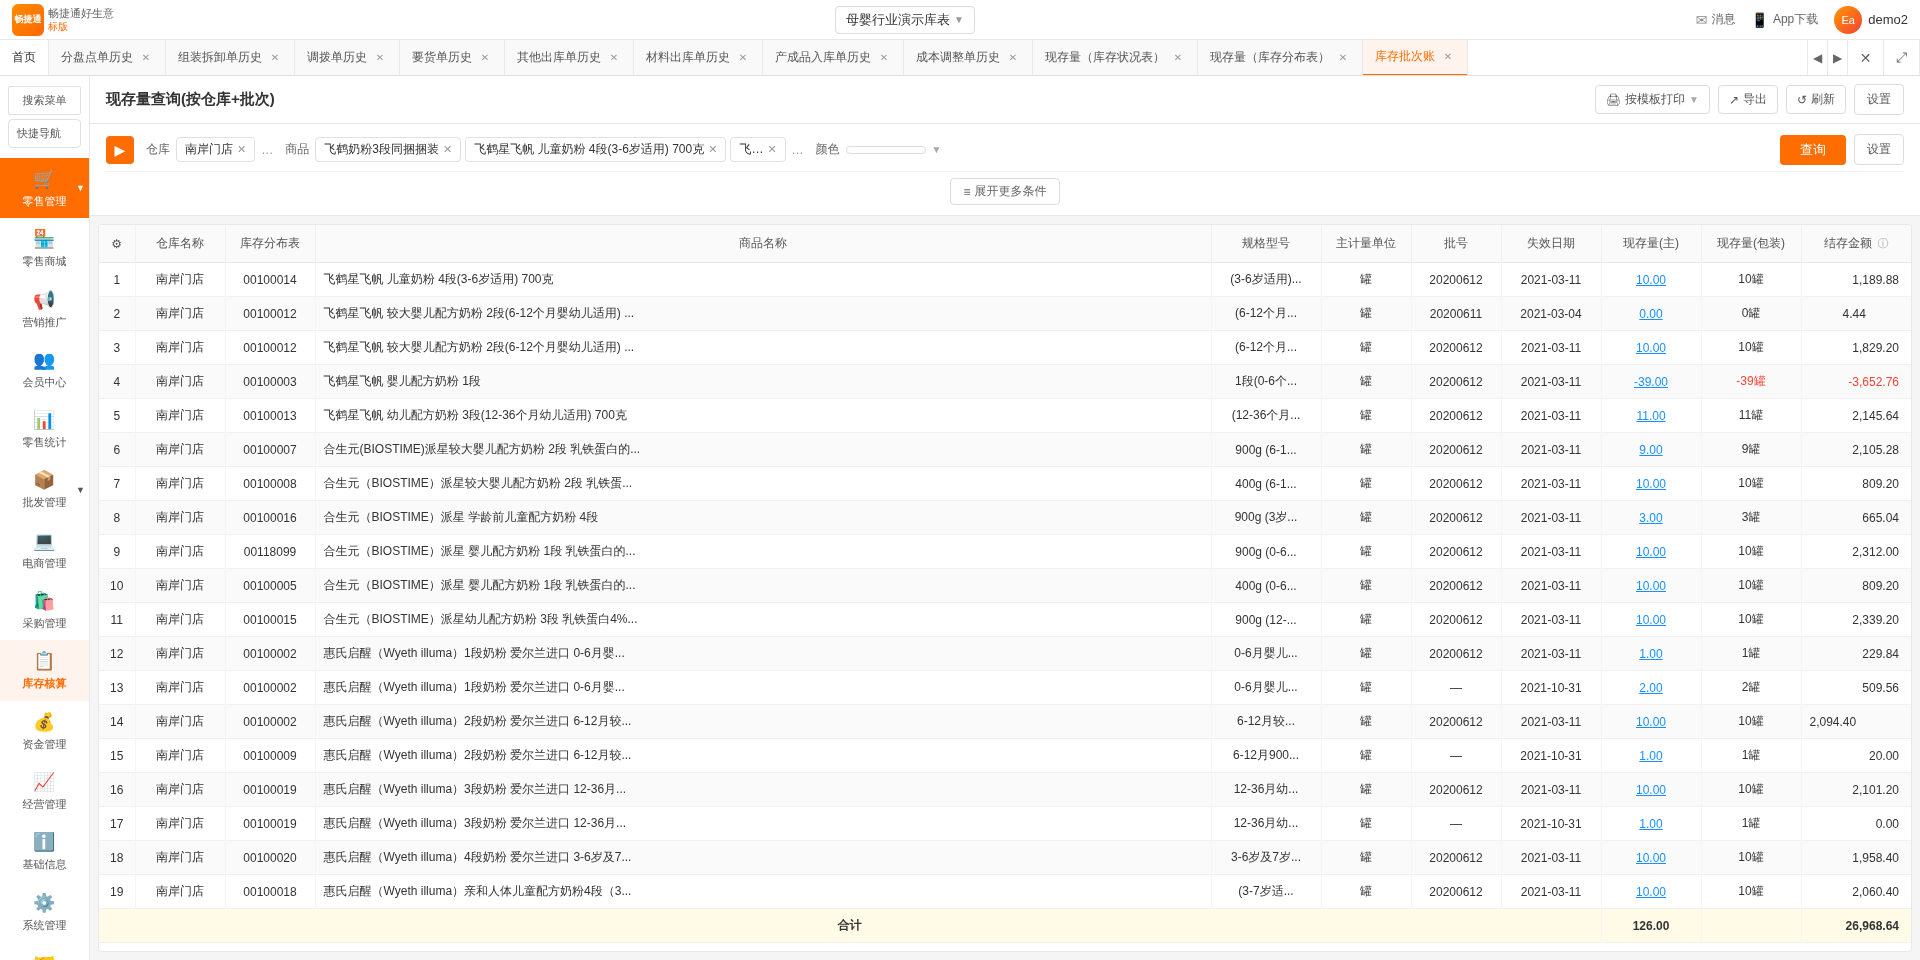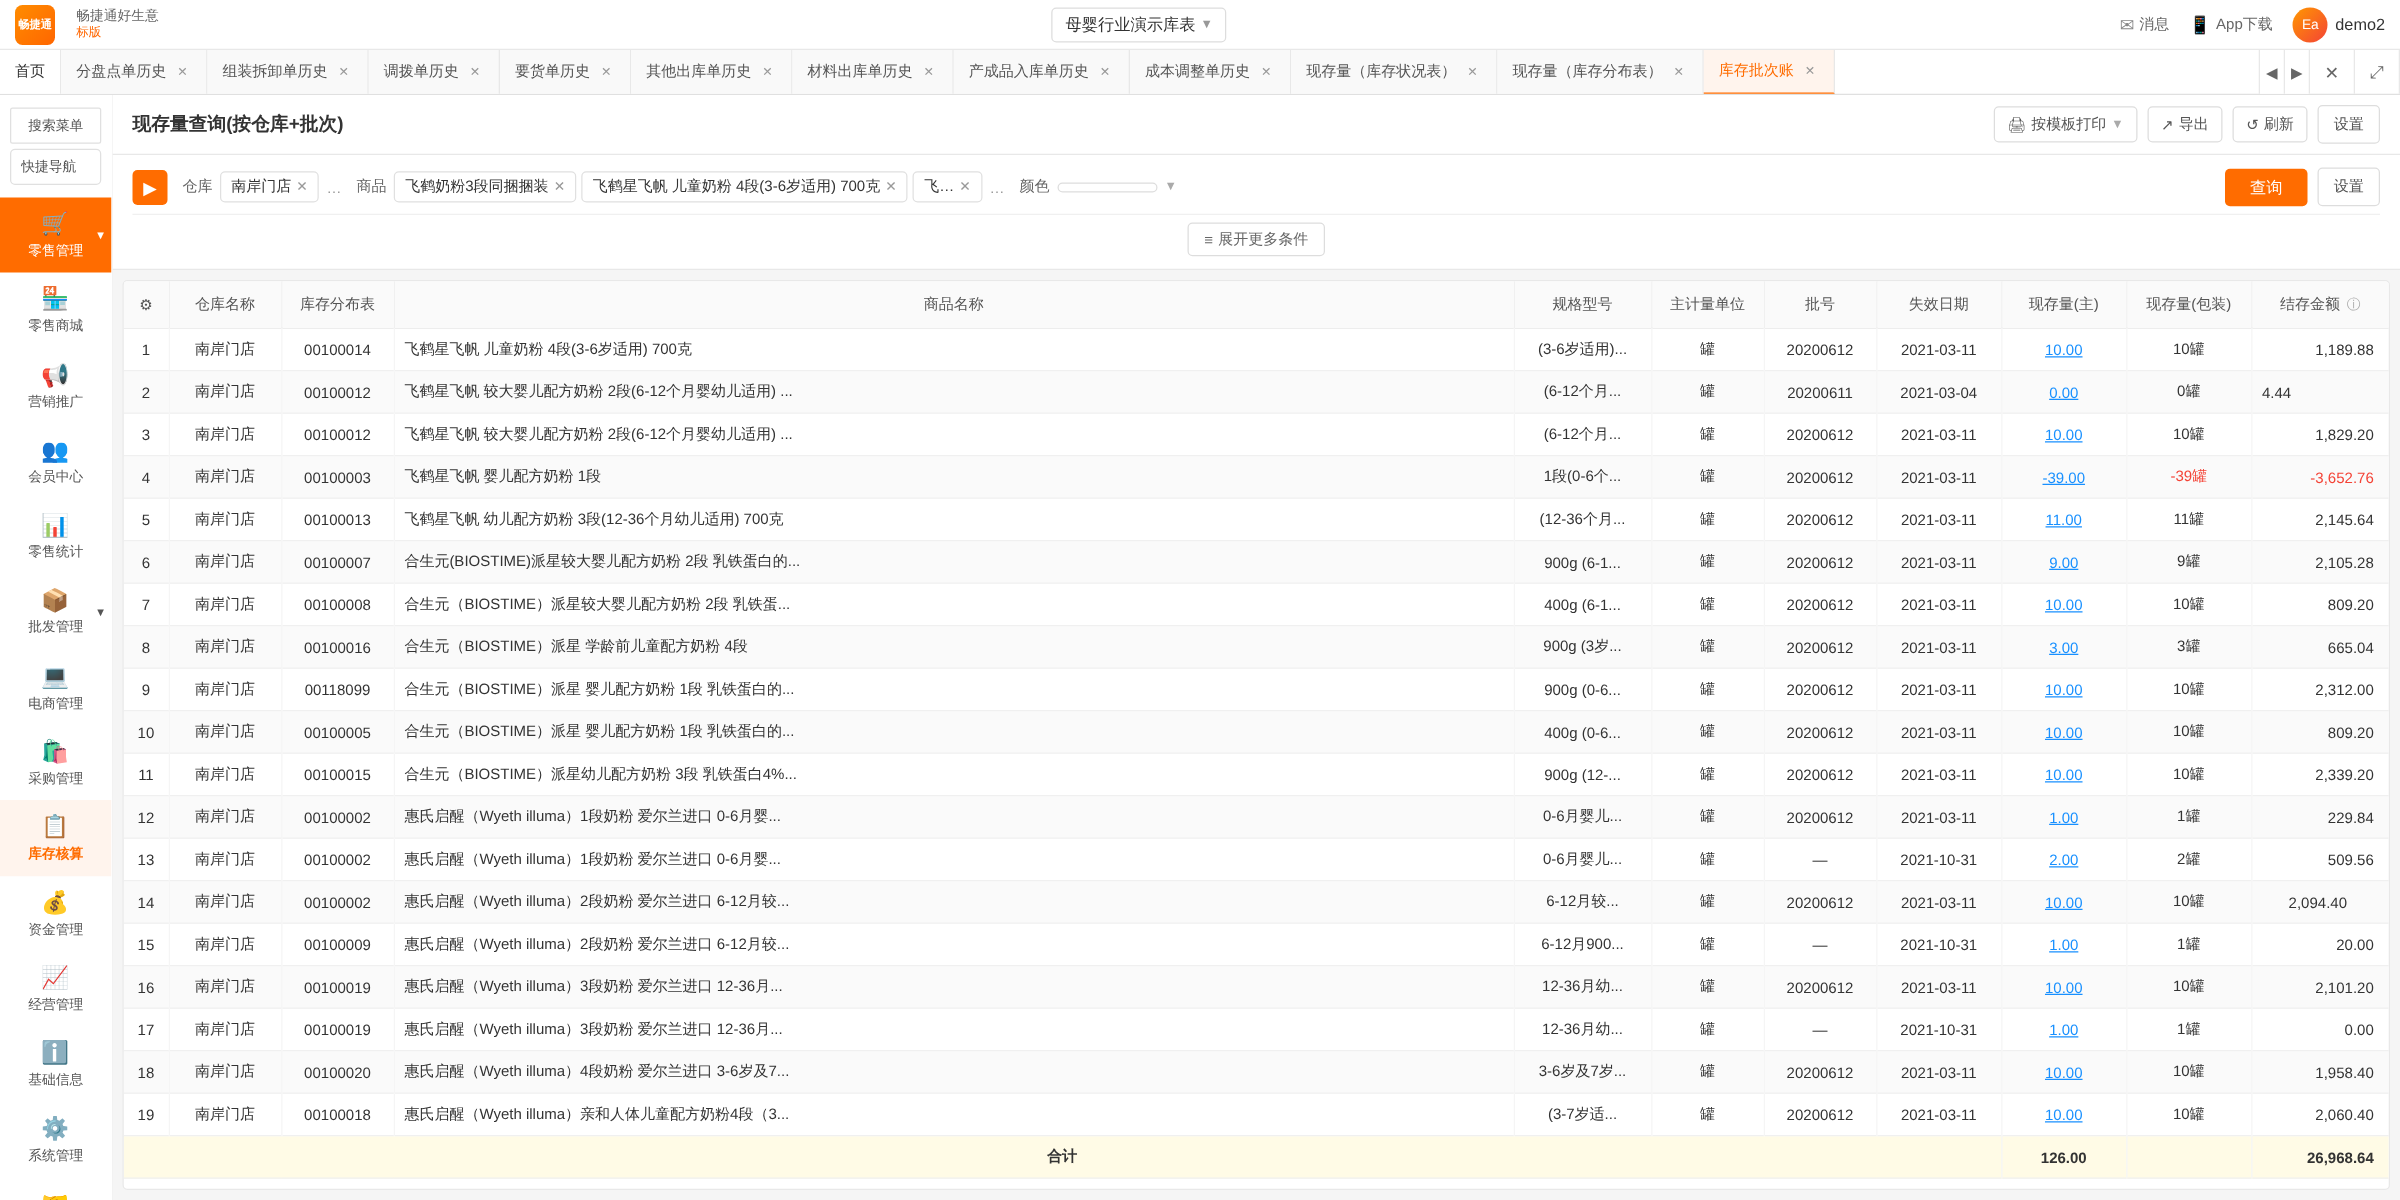--- a/index.html
+++ b/index.html
@@ -11,21 +11,21 @@
       background: #fff;
       border-bottom: 1px solid #e8e8e8;
       display: flex;
       align-items: center;
       padding: 0 12px;
       justify-content: space-between;
     }
     .logo-area {
       display: flex;
       align-items: center;
-      gap: 17px;
+      gap: 4px;
       min-width: 90px;
     }
     .logo-box {
       width: 32px; height: 32px;
       background: linear-gradient(135deg, #ff8c00, #ff6600);
       border-radius: 6px;
       display: flex; align-items: center; justify-content: center;
       color: #fff; font-size: 10px; font-weight: bold;
     }
     .logo-text { font-size: 11px; color: #666; line-height: 1.3; }
@@ -585,21 +585,21 @@
     <td>2</td>
     <td>南岸门店</td>
     <td>00100012</td>
     <td class="text-left" style="max-width:280px;overflow:hidden;text-overflow:ellipsis;white-space:nowrap;">飞鹤星飞帆 较大婴儿配方奶粉 2段(6-12个月婴幼儿适用) ...</td>
     <td>(6-12个月...</td>
     <td>罐</td>
     <td>20200611</td>
     <td>2021-03-04</td>
     <td class="link-style">0.00</td>
     <td class="">0罐</td>
-    <td class="" style="text-align:left;padding-right:12px;">4.44</td>
+    <td class="" style="text-align:center;padding-right:12px;">4.44</td>
   </tr>
             <tr>
     <td>3</td>
     <td>南岸门店</td>
     <td>00100012</td>
     <td class="text-left" style="max-width:280px;overflow:hidden;text-overflow:ellipsis;white-space:nowrap;">飞鹤星飞帆 较大婴儿配方奶粉 2段(6-12个月婴幼儿适用) ...</td>
     <td>(6-12个月...</td>
     <td>罐</td>
     <td>20200612</td>
     <td>2021-03-11</td>
@@ -741,21 +741,21 @@
     <td>14</td>
     <td>南岸门店</td>
     <td>00100002</td>
     <td class="text-left" style="max-width:280px;overflow:hidden;text-overflow:ellipsis;white-space:nowrap;">惠氏启醒（Wyeth illuma）2段奶粉 爱尔兰进口 6-12月较...</td>
     <td>6-12月较...</td>
     <td>罐</td>
     <td>20200612</td>
     <td>2021-03-11</td>
     <td class="link-style">10.00</td>
     <td class="">10罐</td>
-    <td class="" style="text-align:center;padding-right:12px;margin-top:12px;">2,094.40</td>
+    <td class="" style="text-align:left;padding-right:12px;margin-top:12px;">2,094.40</td>
   </tr>
             <tr>
     <td>15</td>
     <td>南岸门店</td>
     <td>00100009</td>
     <td class="text-left" style="max-width:280px;overflow:hidden;text-overflow:ellipsis;white-space:nowrap;">惠氏启醒（Wyeth illuma）2段奶粉 爱尔兰进口 6-12月较...</td>
     <td>6-12月900...</td>
     <td>罐</td>
     <td>—</td>
     <td>2021-10-31</td>

